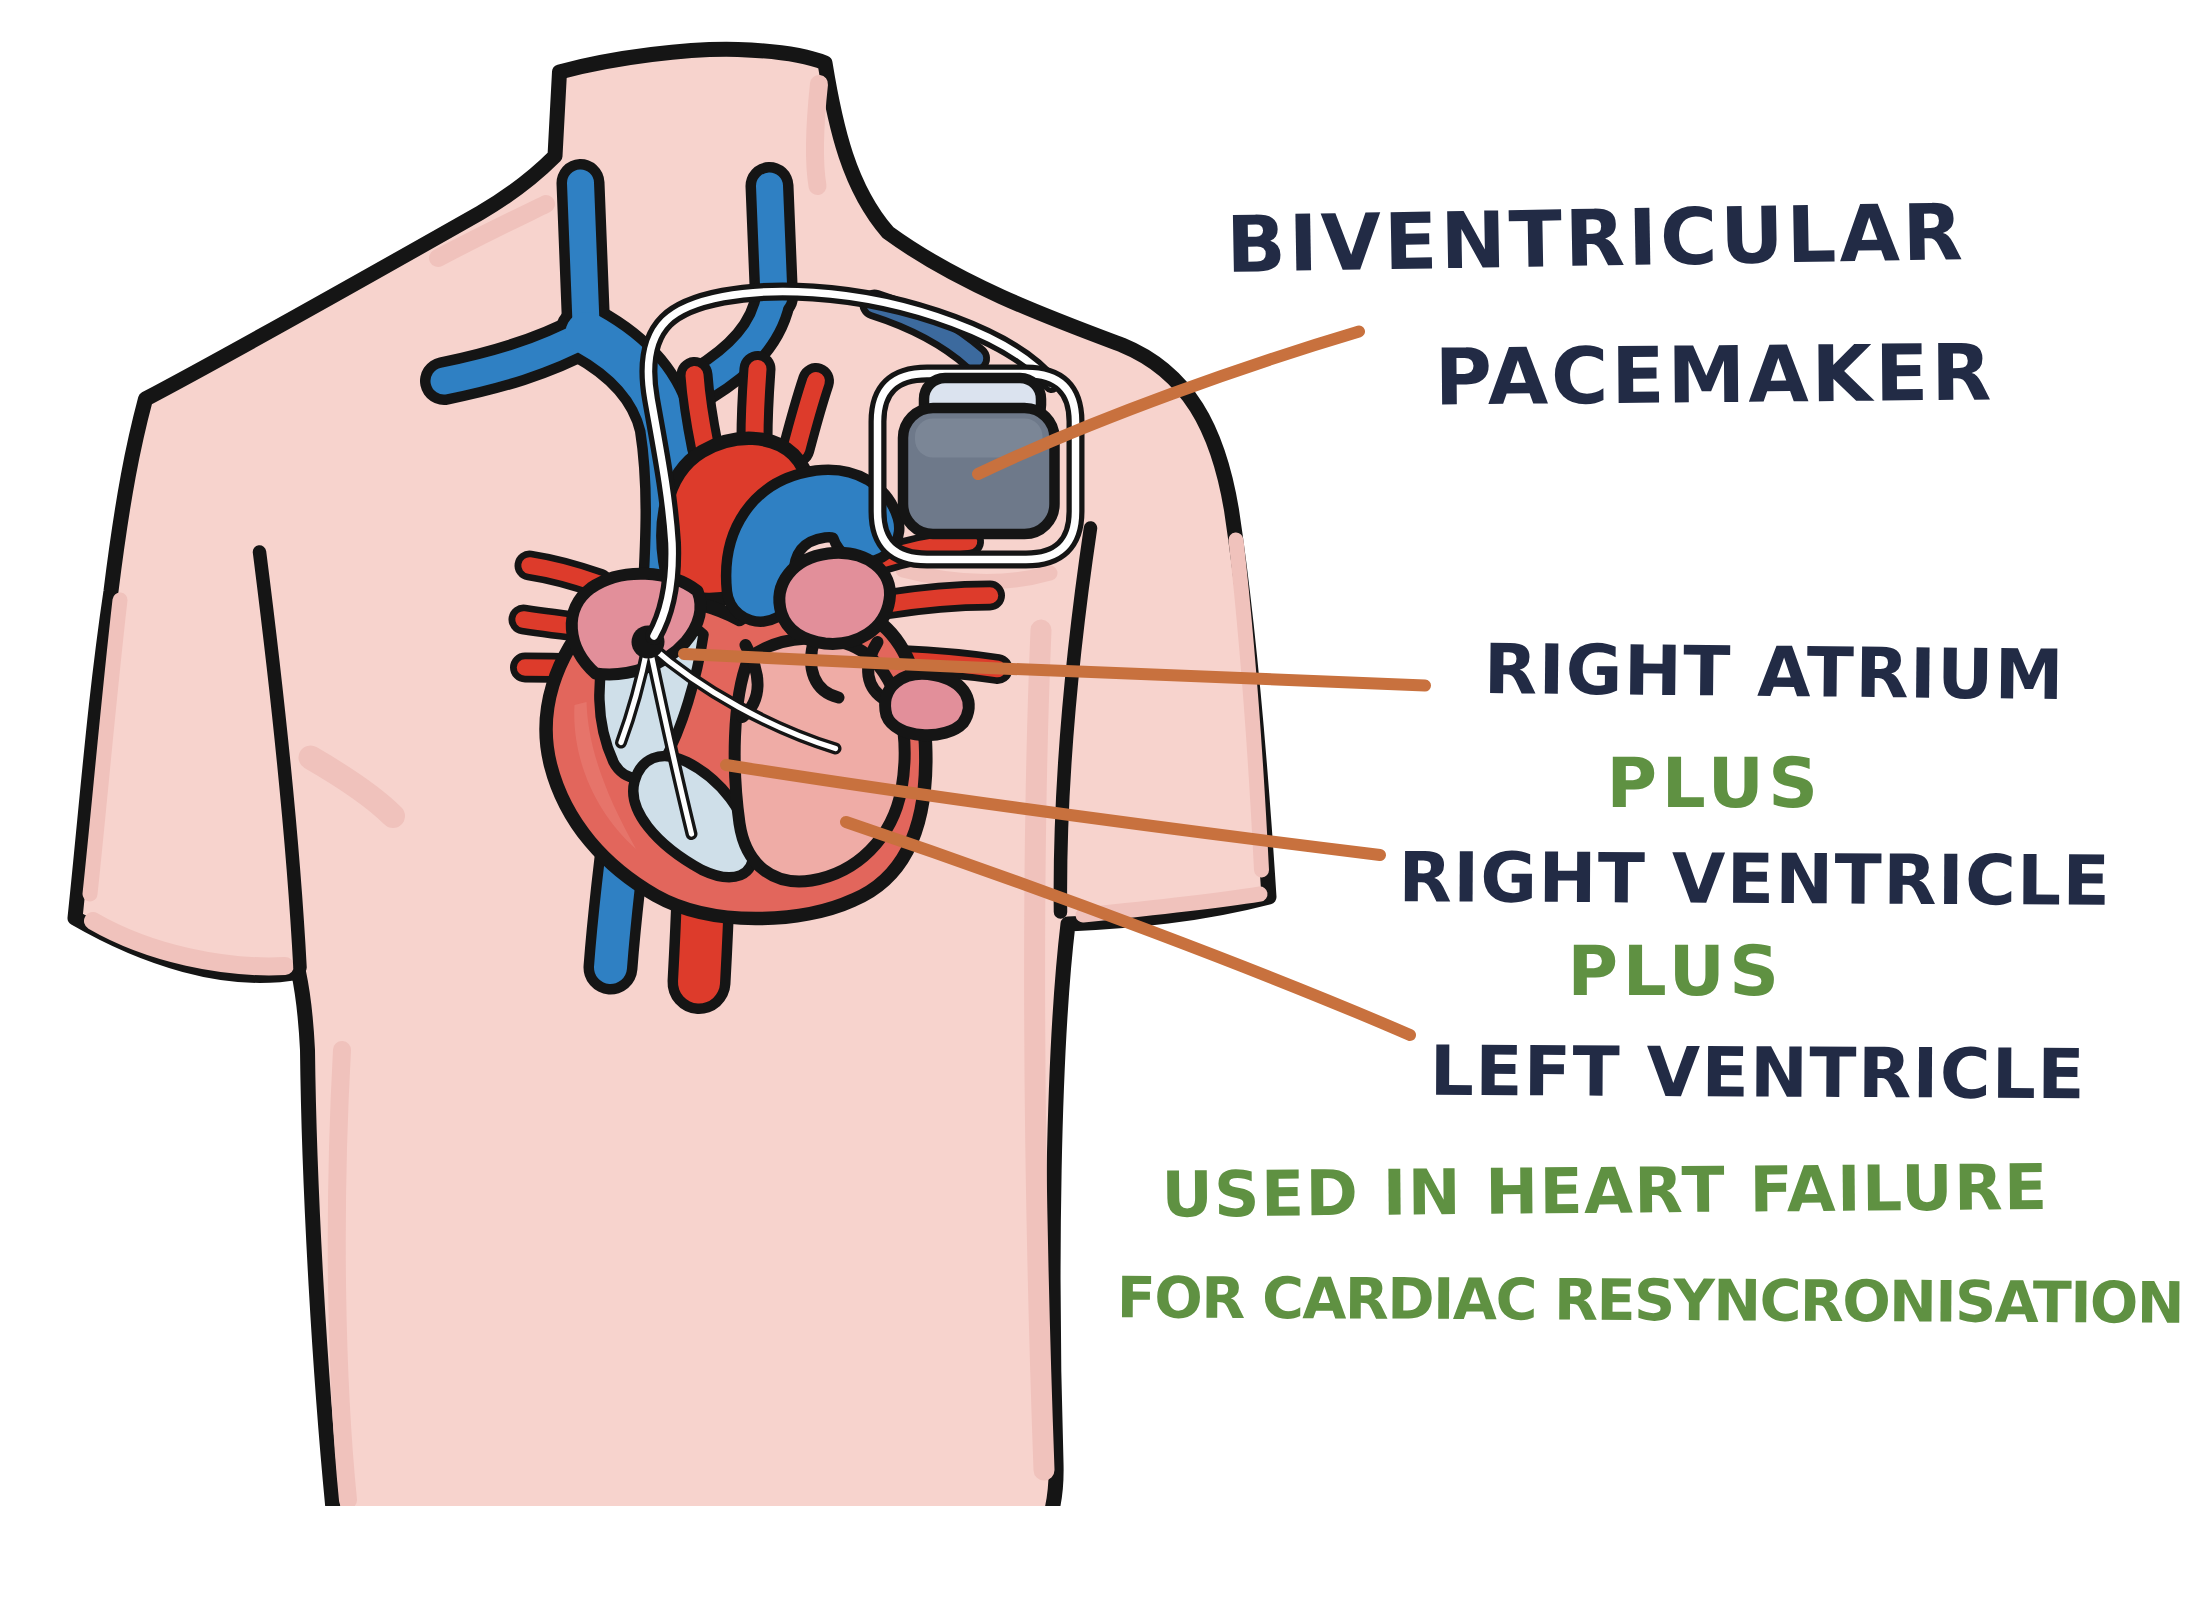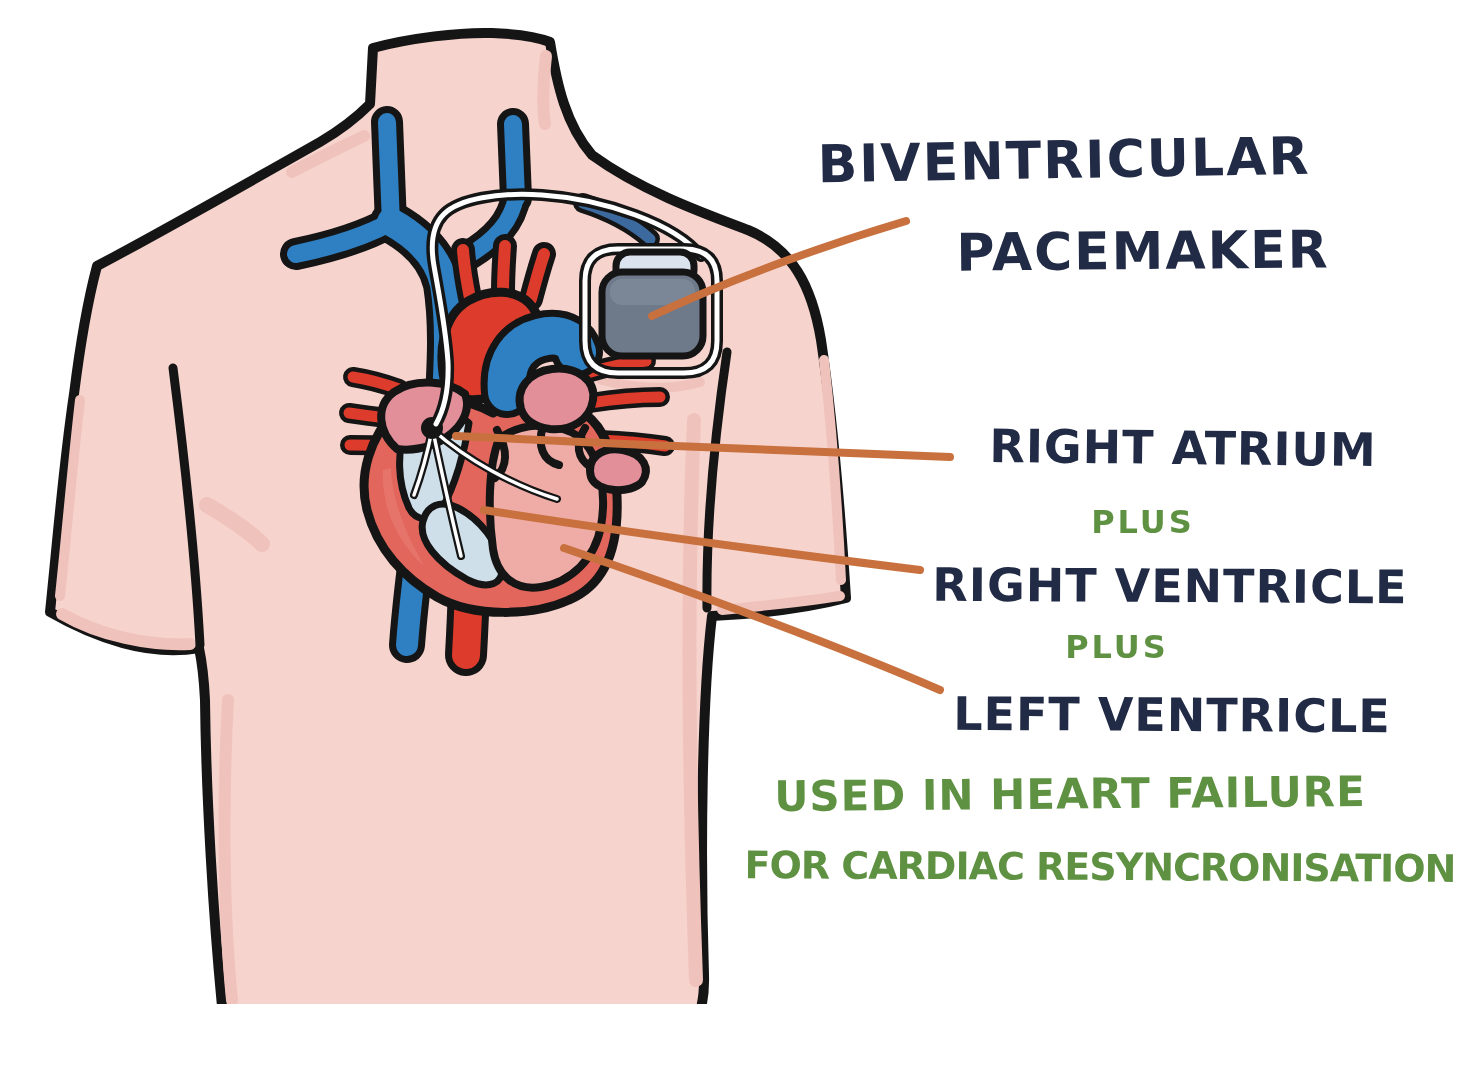--- a/index.html
+++ b/index.html
@@ -16,21 +16,21 @@
     white-space:nowrap;
     font-weight:bold;
     transform:translate(-50%,-50%);
     color:var(--label-ink,#222b45);
     letter-spacing:1px;
     user-select:none;
   }
   .lbl.green{color:var(--plus-green,#5f9142);}
   .t-title{font-size:52px;letter-spacing:2px;}
   .t-organ{font-size:46px;letter-spacing:1px;}
-  .t-plus{font-size:32px;letter-spacing:3px;}
+  .t-plus{font-size:46px;letter-spacing:3px;}
   .t-note1{font-size:42px;letter-spacing:1px;}
   .t-note2{font-size:38px;letter-spacing:-1px;}
   .r-n1{transform:translate(-50%,-50%) rotate(-1deg);}
   .r-n05{transform:translate(-50%,-50%) rotate(-0.5deg);}
   .r-p03{transform:translate(-50%,-50%) rotate(0.3deg);}
   .r-p06{transform:translate(-50%,-50%) rotate(0.6deg);}
 </style>
 </head>
 <body>
 

